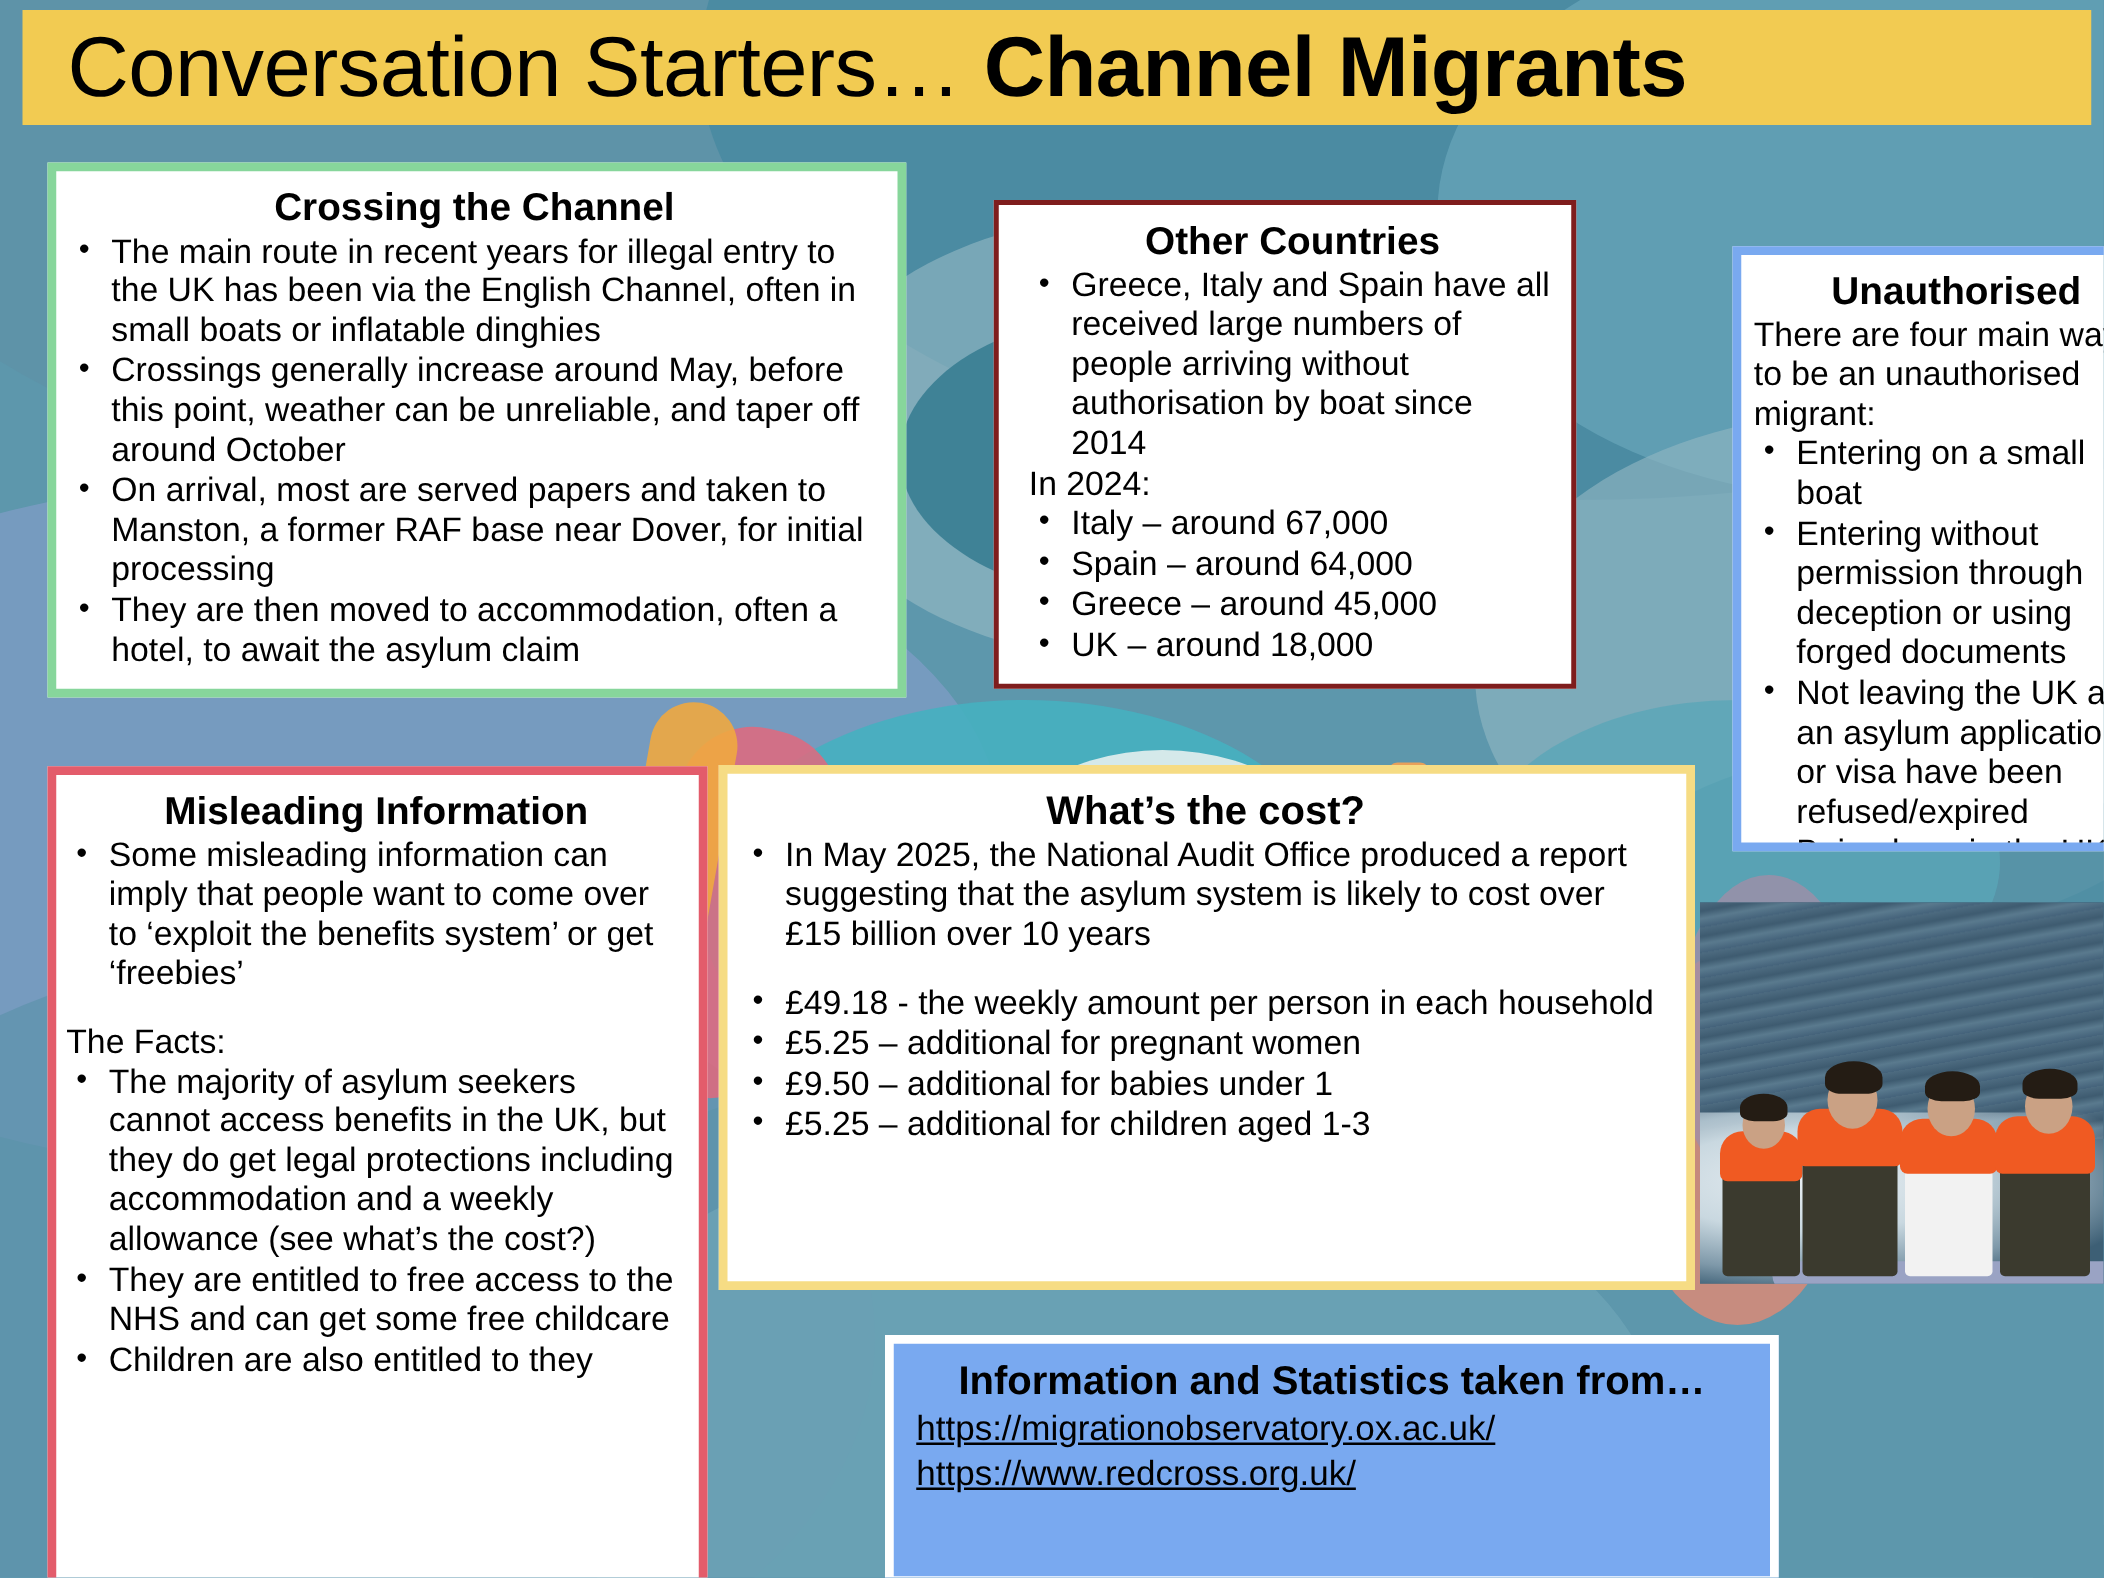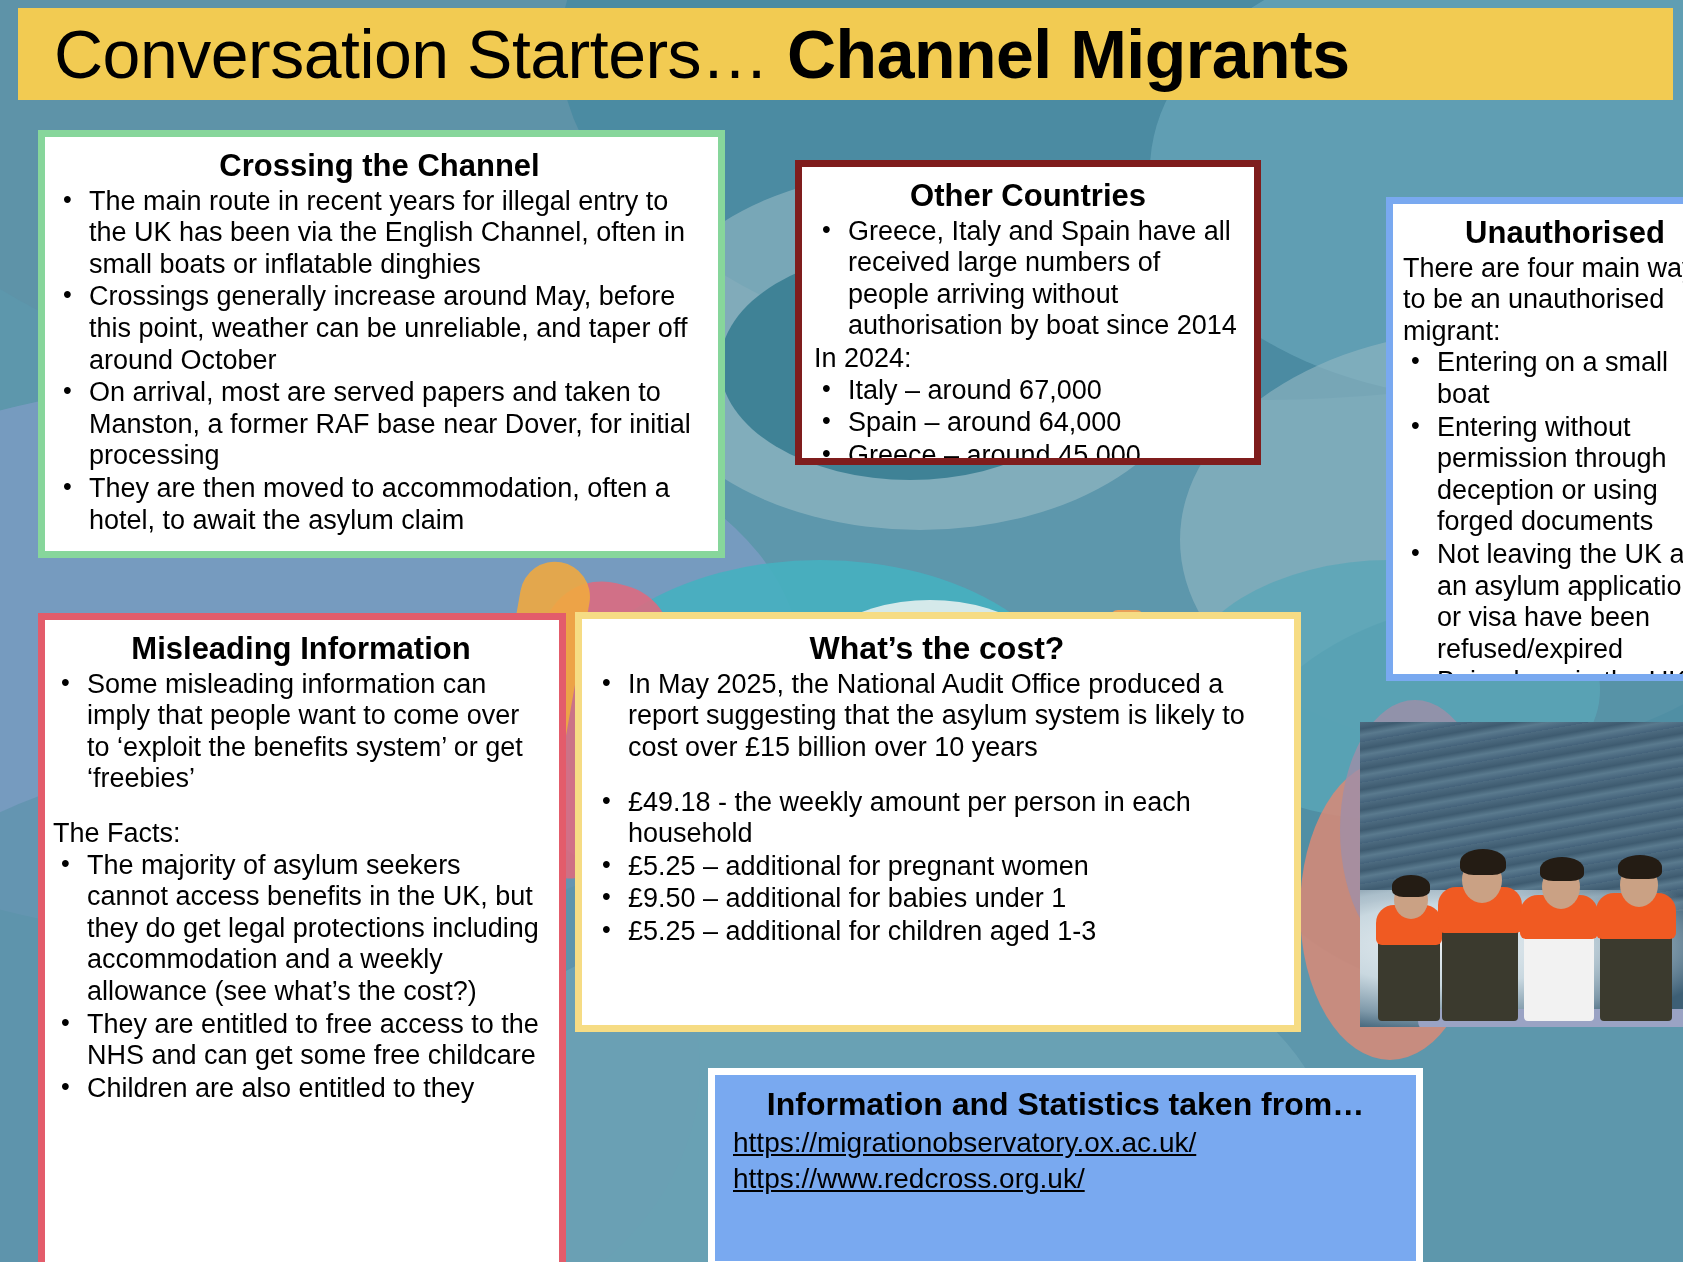--- a/index.html
+++ b/index.html
@@ -71,36 +71,36 @@
   p.plain{margin:0;}
   p.gap{margin:0;height:22px;}
 
   
   #card-crossing{
     left:38px;top:130px;width:687px;height:428px;
     border:7px solid #87D69B;
     padding:12px 14px 8px 10px;
   }
   #card-other{
-    left:795px;top:160px;width:466px;height:305px;
-    border:7px solid #7f1d1d;
-    padding:12px 12px 8px 12px;
+    left:795px;top:160px;width:466px;height:391px;
+    border:4px solid #7f1d1d;
+    padding:12px 12px 8px 24px;
   }
   #card-unauth{
     left:1386px;top:197px;width:360px;height:484px;
     border:7px solid #79A9F0;
     padding:12px 12px 8px 10px;
   }
   #card-misleading{
     left:38px;top:613px;width:528px;height:660px;
     border:7px solid #E35C6B;
     padding:12px 10px 8px 8px;
   }
   #card-cost{
-    left:575px;top:612px;width:726px;height:420px;
+    left:575px;top:612px;width:781px;height:420px;
     border:7px solid #F6DC84;
     padding:12px 14px 8px 12px;
   }
   #card-cost h2{font-size:32px;}
   #card-sources{
     left:708px;top:1068px;width:715px;height:200px;
     border:7px solid #ffffff;
     background:#79A9F0;
     padding:12px 18px 8px 18px;
   }

